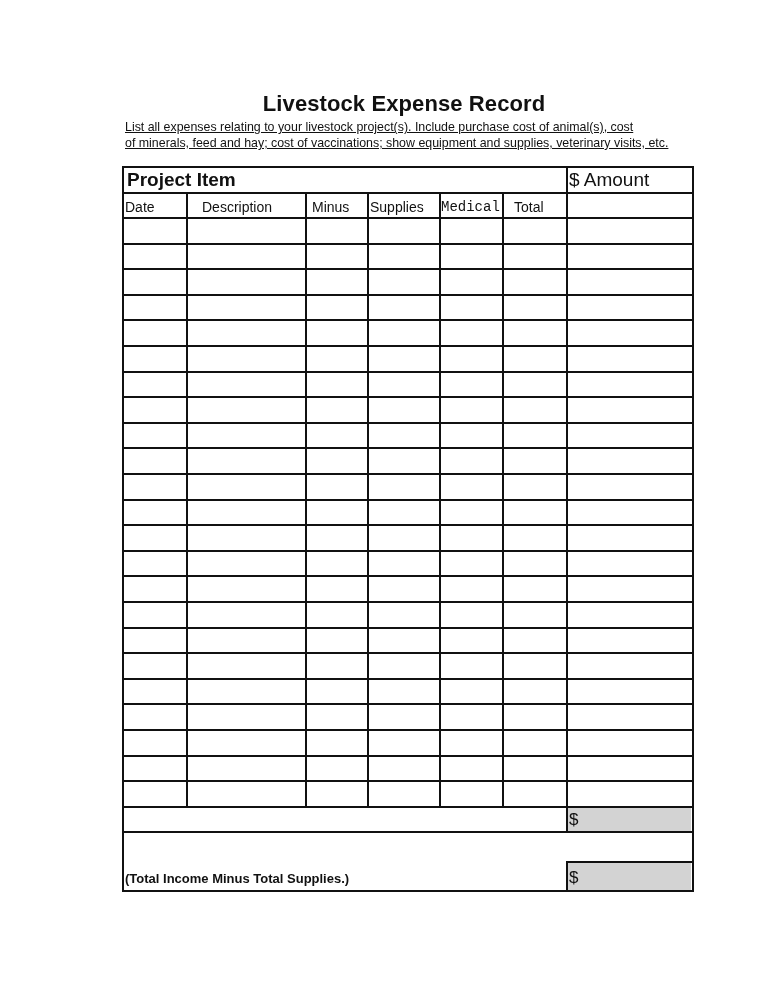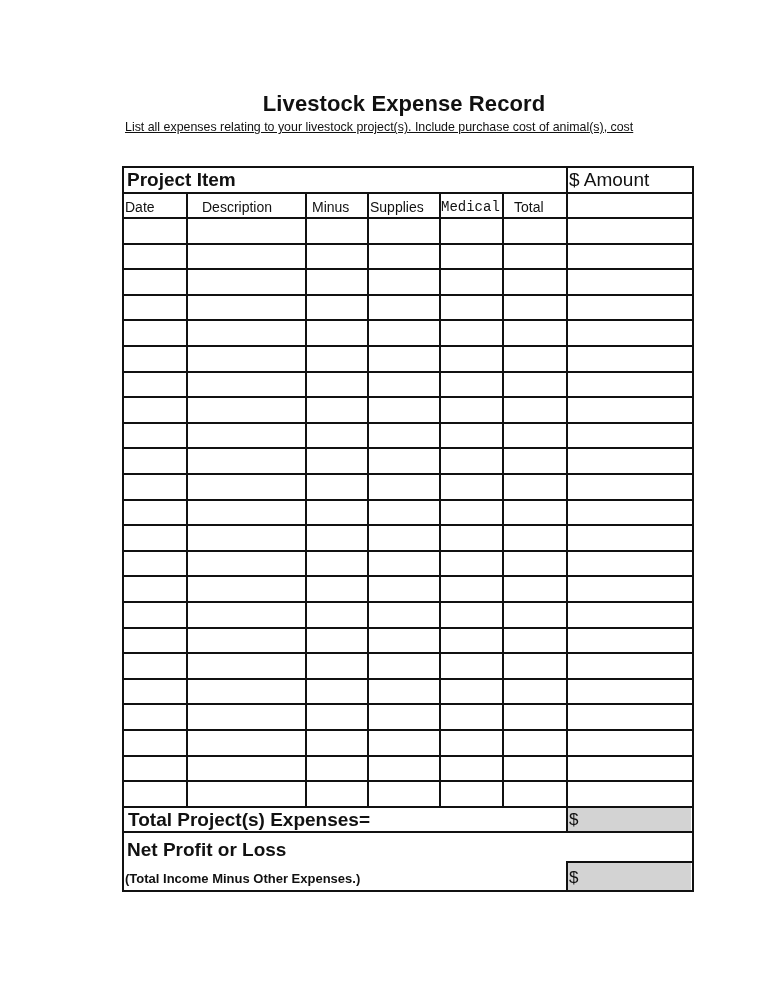--- a/index.html
+++ b/index.html
@@ -81,42 +81,41 @@
       position: absolute;
     }
   </style>
 </head>
 <body>
 
 <div class="title">Livestock Expense Record</div>
 
 <div class="instructions">
   <div>List all expenses relating to your livestock project(s).  Include purchase cost of animal(s), cost</div>
+  <div>of minerals, feed and hay; cost of vaccinations; show equipment and supplies, veterinary visits, etc.</div>
 </div>
 
 <div class="grid" id="grid">
 
   <span class="cell-text hdr-big" style="left:127px; top:168px;">Project Item</span>
   <span class="cell-text hdr-amount" style="left:569px; top:168px;">$ Amount</span>
 
   <span class="cell-text col-hdr" style="left:125px; top:198px;">Date</span>
   <span class="cell-text col-hdr" style="left:202px; top:198px;">Description</span>
   <span class="cell-text col-hdr" style="left:312px; top:198px;">Minus</span>
   <span class="cell-text col-hdr" style="left:370px; top:198px;">Supplies</span>
   <span class="cell-text col-hdr" style="left:441px; top:198px;font-family:Liberation Mono, monospace;">Medical</span>
   <span class="cell-text col-hdr" style="left:514px; top:198px;">Total</span>
 
   <div class="gray-box" style="left:567px; top:808px; width:124px; height:24px;"></div>
   <div class="gray-box" style="left:567px; top:863px; width:124px; height:27px;"></div>
 
-  <span class="cell-text hdr-big" style="left:128px; top:808px;">Total Project(s) Expenses=</span>
   <span class="cell-text dollar" style="left:569px; top:810px;">$</span>
 
-  <span class="cell-text hdr-big" style="left:127px; top:838px;">Net Profit or Loss</span>
-  <span class="cell-text sub-note" style="left:125px; top:871px;">(Total Income Minus Other Expenses.)</span>
+  <span class="cell-text sub-note" style="left:125px; top:871px;">(Total Income Minus Total Supplies.)</span>
   <span class="cell-text dollar" style="left:569px; top:868px;">$</span>
 <div class="hline" style="left: 122px; width: 572px; top: 166px; height: 2px;"></div>
     <div class="vline" style="left: 122px; top: 166px; height: 726px; width: 2px;"></div>
     <div class="vline" style="left: 692px; top: 166px; height: 726px; width: 2px;"></div>
     <div class="hline" style="left: 122px; width: 572px; top: 890px; height: 2px;"></div>
     <div class="vline" style="left: 566px; top: 166px; height: 667px; width: 2px;"></div>
     <div class="hline" style="left: 122px; width: 572px; top: 192px; height: 2px;"></div>
     <div class="hline" style="left: 122px; width: 572px; top: 217px; height: 2px;"></div>
     <div class="vline" style="left: 186px; top: 192px; height: 616px; width: 2px;"></div>
     <div class="vline" style="left: 305px; top: 192px; height: 616px; width: 2px;"></div>

